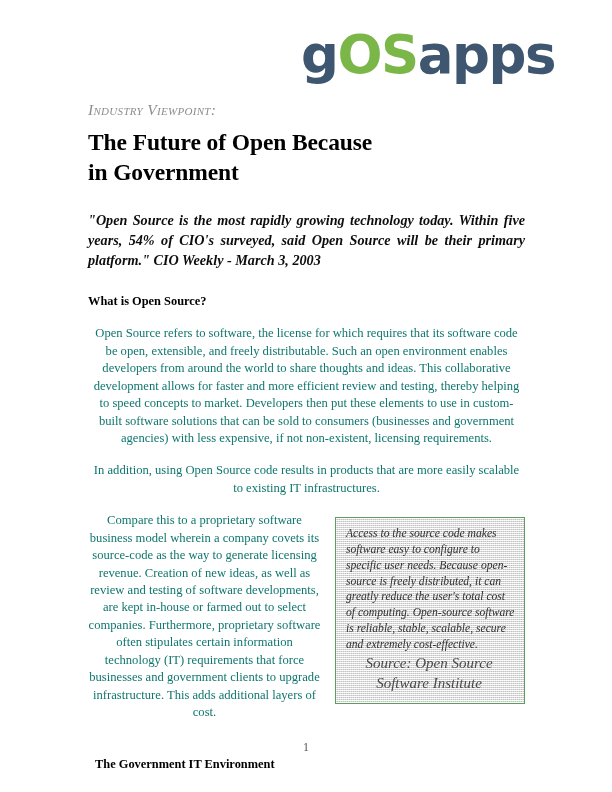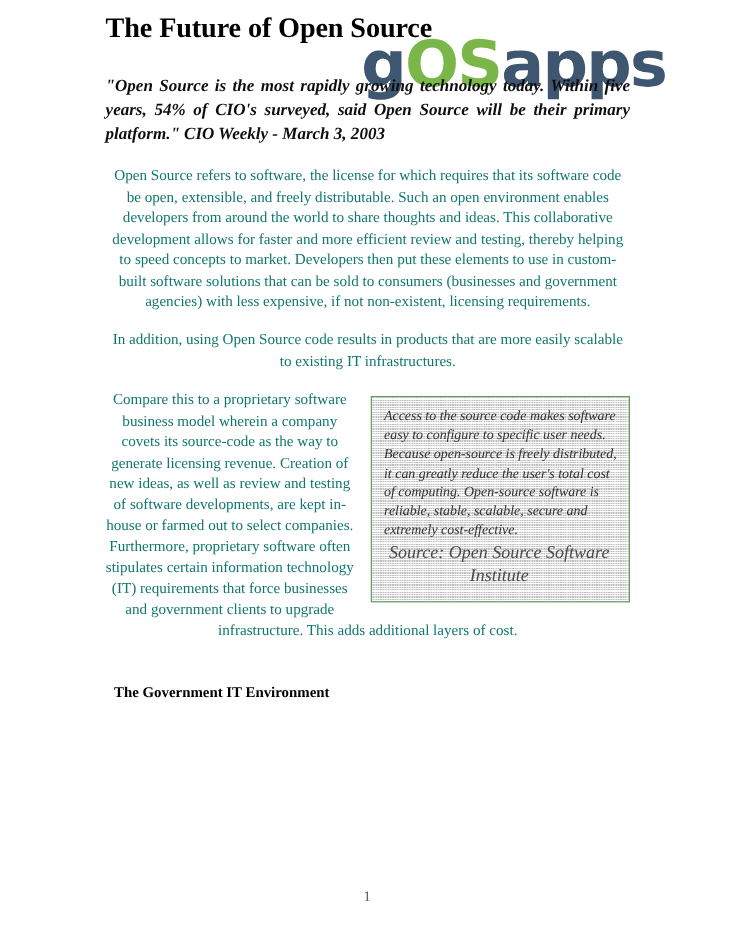--- a/index.html
+++ b/index.html
@@ -109,21 +109,21 @@
     color: #0f766e;
     text-align: center;
   }
   p.body.p-1 { margin-top: 16px; }
   p.body.p-2 { margin-top: 15px; }
   p.body.p-3 { margin-top: 15px; }
 
   
   .callout {
     float: right;
-    width: 216px;
+    width: 190px;
     margin: 5px 0 6px 14px;
     padding: 8px 8px 10px 10px;
     border: 1.4px solid #5f9c5f;
     box-sizing: border-box;
     background-color: #ededed;
     background-image:
       repeating-linear-gradient(0deg, rgba(255,255,255,0.85) 0px, rgba(255,255,255,0.85) 1px, rgba(150,150,150,0.30) 1px, rgba(150,150,150,0.30) 2px),
       repeating-linear-gradient(90deg, rgba(255,255,255,0.75) 0px, rgba(255,255,255,0.75) 1px, rgba(140,140,140,0.28) 1px, rgba(140,140,140,0.28) 2px);
     color: #2b2b2b;
     min-height: 104px;
@@ -166,28 +166,31 @@
 <body>
 
 <div class="page">
 
   <div class="logo">
     <span class="lg-dark">g</span><span class="lg-green">OS</span><span class="lg-dark">apps</span>
   </div>
 
   <div class="content">
 
+    <div class="kicker">Industry Viewpoint:</div>
 
     <h1 class="doc-title">
-      <span>The Future of Open Source</span><br>
+      <span>The Future of Open Because</span><br>
+      <span>in Government</span>
     </h1>
 
 
     <div class="pullquote">"Open Source is the most rapidly growing technology today. Within five years, 54% of CIO's surveyed, said Open Source will be their primary platform."  CIO Weekly - March 3, 2003</div>
 
+    <div class="section-head sh-1">What is Open Source?</div>
 
     <p class="body p-1">Open Source refers to software, the license for which requires that its software code be open, extensible, and freely distributable.  Such an open environment enables developers from around the world to share thoughts and ideas.  This collaborative development allows for faster and more efficient review and testing, thereby helping to speed concepts to market.  Developers then put these elements to use in custom-built software solutions that can be sold to consumers (businesses and government agencies) with less expensive, if not non-existent, licensing requirements.</p>
 
     <p class="body p-2">In addition, using Open Source code results in products that are more easily scalable to existing IT infrastructures.</p>
 
     <div class="clearfix">
       <aside class="callout">
         <p class="callout-text">Access to the source code makes software easy to configure to specific user needs.  Because open-source is freely distributed, it can greatly reduce the user's total cost of computing.  Open-source software is reliable, stable, scalable, secure and extremely cost-effective.</p>
         <p class="callout-source">Source:  Open Source Software Institute</p>
       </aside>

